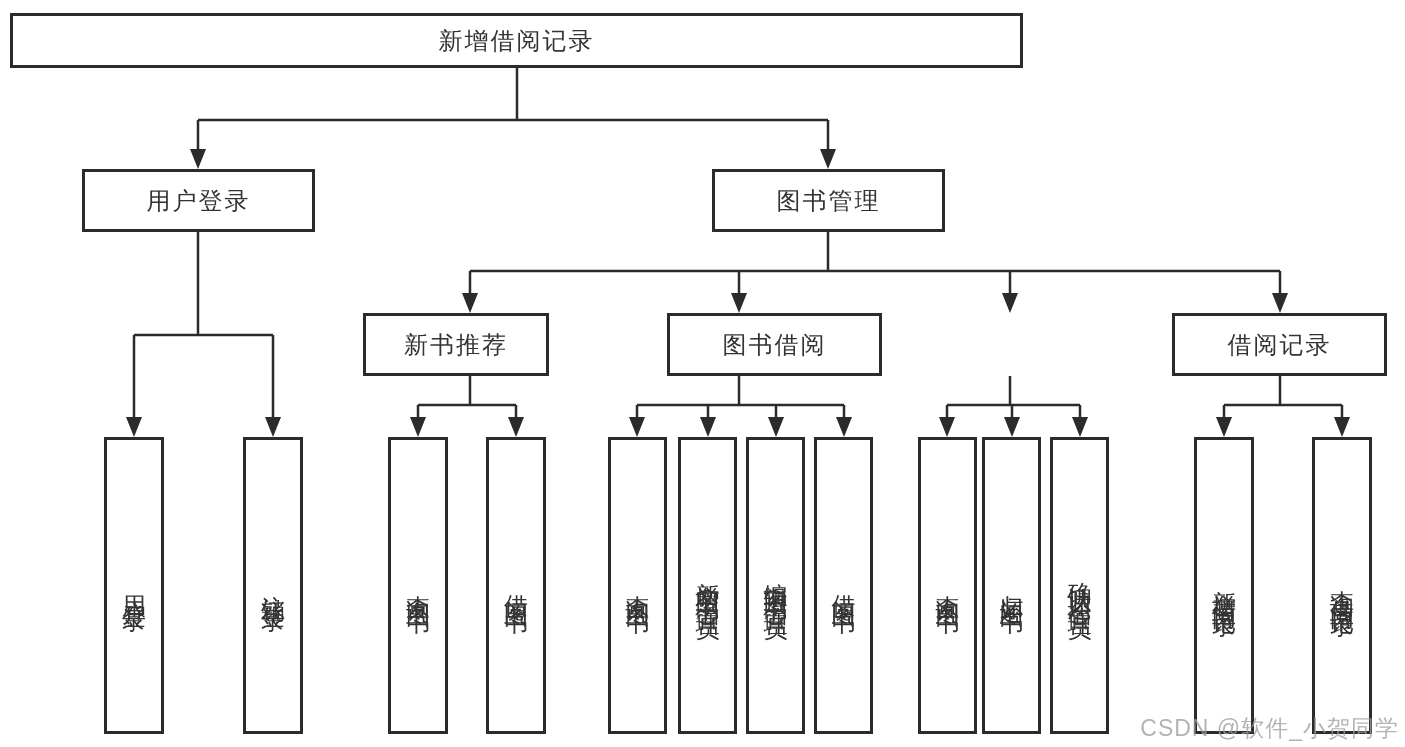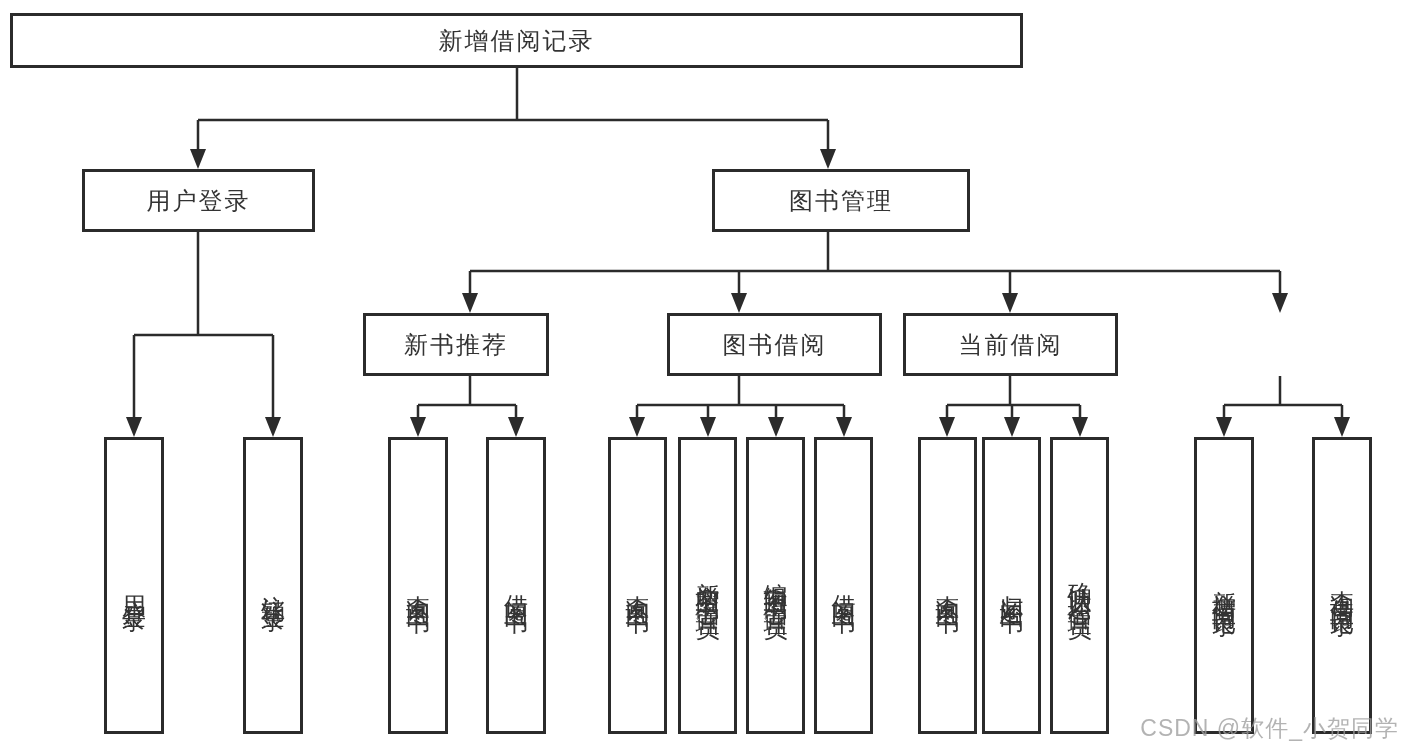--- a/index.html
+++ b/index.html
@@ -84,25 +84,25 @@
       <polygon points="1004,417 1020,417 1012,437"></polygon>
       <polygon points="1072,417 1088,417 1080,437"></polygon>
       <polygon points="1216,417 1232,417 1224,437"></polygon>
       <polygon points="1334,417 1350,417 1342,437"></polygon>
     </g>
   </svg>
 
   <div class="node" style="left:10px; top:13px; width:1013px; height:55px;">新增借阅记录</div>
 
   <div class="node" style="left:82px; top:169px; width:233px; height:63px;">用户登录</div>
-  <div class="node" style="left:712px; top:169px; width:258px; height:63px;">图书管理</div>
+  <div class="node" style="left:712px; top:169px; width:233px; height:63px;">图书管理</div>
 
   <div class="node" style="left:363px; top:313px; width:186px; height:63px;">新书推荐</div>
   <div class="node" style="left:632px; top:313px; width:215px; height:63px;margin-left:35px;">图书借阅</div>
-  <div class="node" style="left:903px; top:313px; width:215px; height:63px;">当前借阅</div>
+  <div class="node" style="left:1172px; top:313px; width:215px; height:63px;">借阅记录</div>
 
   <div class="node leaf" style="left:104px; top:437px; width:60px; height:297px;">用户登录</div>
   <div class="node leaf" style="left:243px; top:437px; width:60px; height:297px;">注销登录</div>
 
   <div class="node leaf" style="left:388px; top:437px; width:60px; height:297px;">查询图书</div>
   <div class="node leaf" style="left:486px; top:437px; width:60px; height:297px;">借阅图书</div>
 
   <div class="node leaf" style="left:608px; top:437px; width:59px; height:297px;">查询图书</div>
   <div class="node leaf" style="left:678px; top:437px; width:59px; height:297px;">新增图书（管理员）</div>
   <div class="node leaf" style="left:746px; top:437px; width:59px; height:297px;">编辑图书（管理员）</div>

